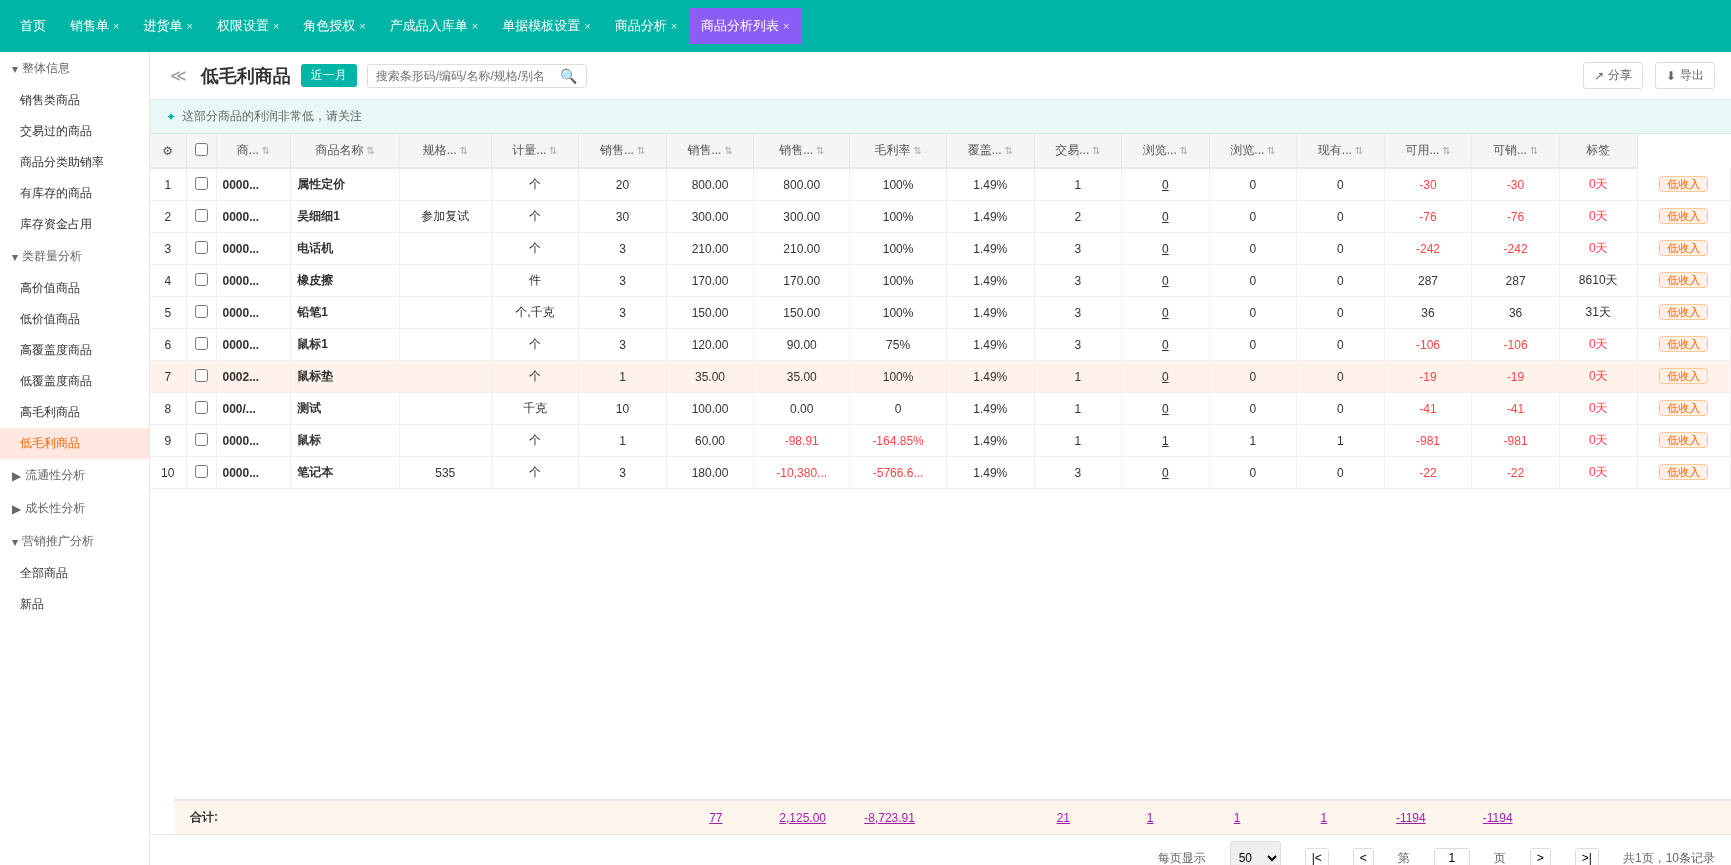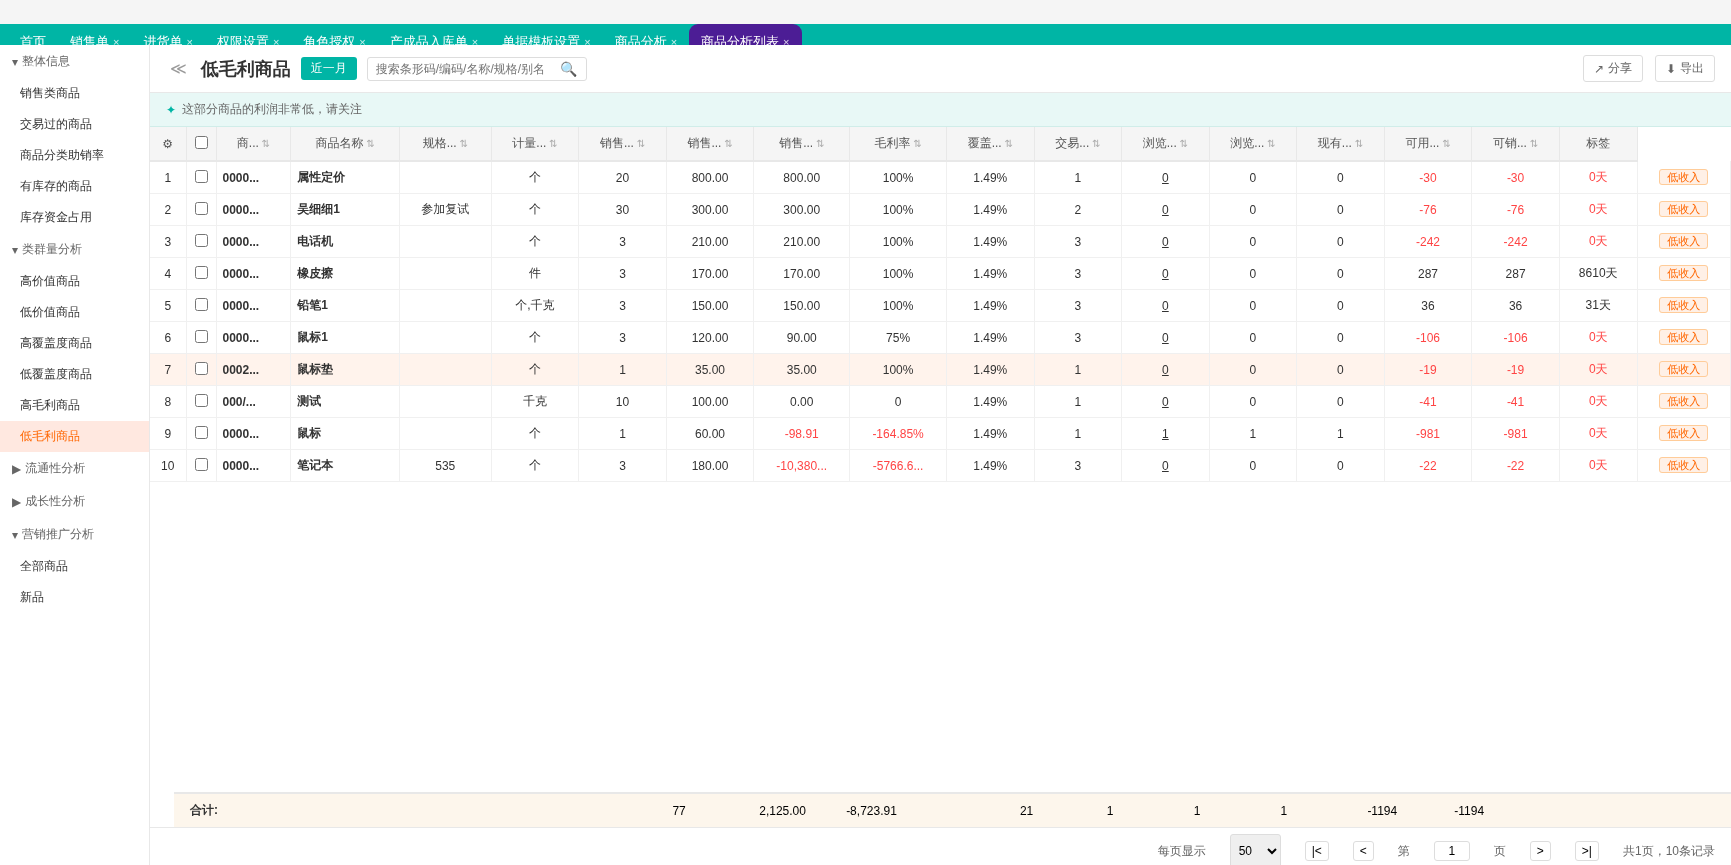--- a/index.html
+++ b/index.html
@@ -2,37 +2,36 @@
 <html><head>
   <meta charset="utf-8">
   <style>
     * { box-sizing: border-box; margin: 0; padding: 0; }
     body { font-family: 'Microsoft YaHei', Arial, sans-serif; font-size: 12px; background: #f5f5f5; color: #333; }
 
     
     .top-nav {
       background: #00b5a5;
       display: flex;
-      height: 21px;
+      align-items: center;
+      height: 52px;
       padding: 0 8px;
-      margin-top: 24px;
     }
     .top-nav .nav-item {
       color: #fff;
       padding: 0 12px;
       height: 36px;
       display: flex;
       align-items: center;
       cursor: pointer;
       font-size: 13px;
       white-space: nowrap;
     }
     .top-nav .nav-item.active {
-      background: #4c1d95;
-      border-radius: 9px;
+      background: #8b5cf6;
     }
     .top-nav .nav-item .close-x {
       margin-left: 4px;
       font-size: 11px;
       opacity: 0.8;
     }
 
     
     .layout {
       display: flex;
@@ -214,21 +213,23 @@
       margin-left: 24px;
     }
     .footer-label { color: #333; margin-right: 20px; font-weight: bold; }
     .footer-values {
       display: flex;
       gap: 0;
       flex: 1;
     }
     .footer-val {
       flex: 1;
-      color: #000000;
+      text-align: center;
+      color: #a21caf;
+      text-decoration: underline;
     }
 
     
     .pagination-bar {
       background: #fff;
       border-top: 1px solid #e8e8e8;
       padding: 6px 16px;
       display: flex;
       align-items: center;
       justify-content: flex-end;

